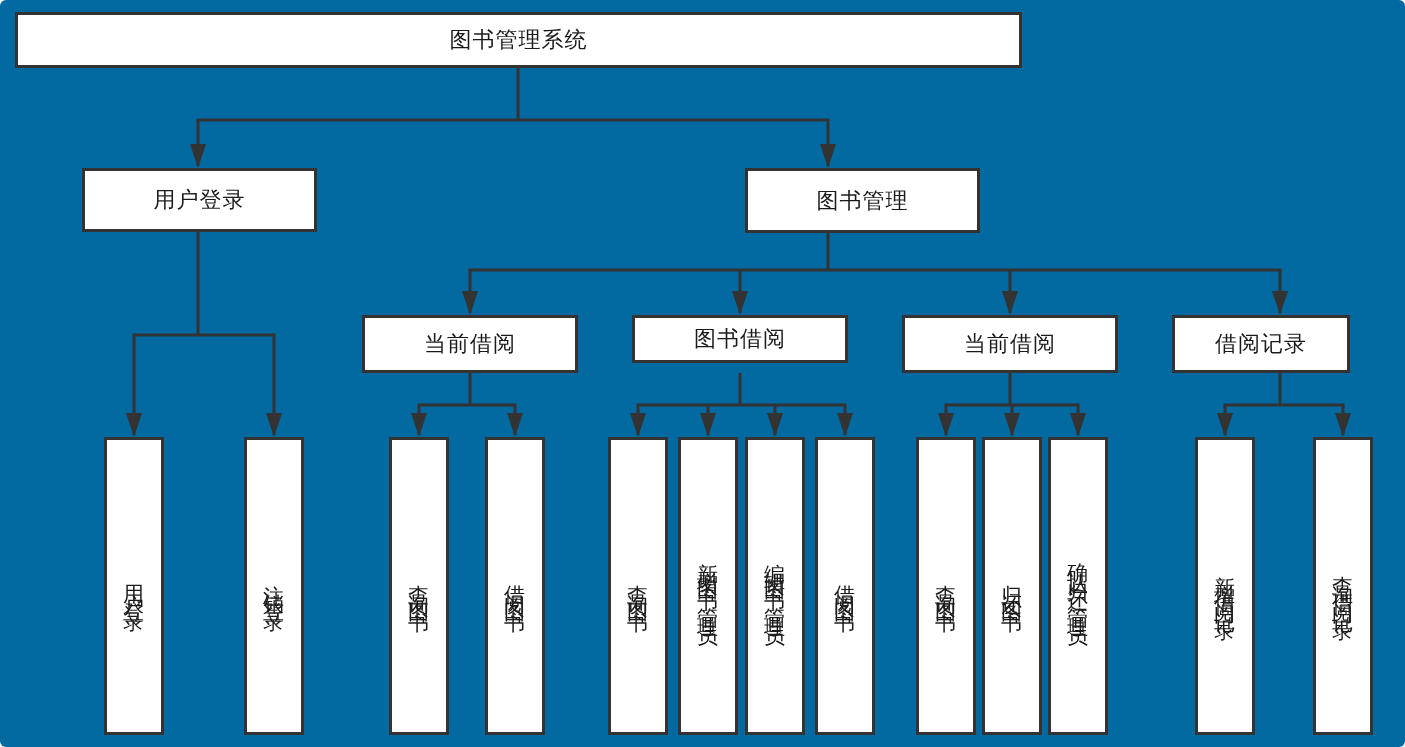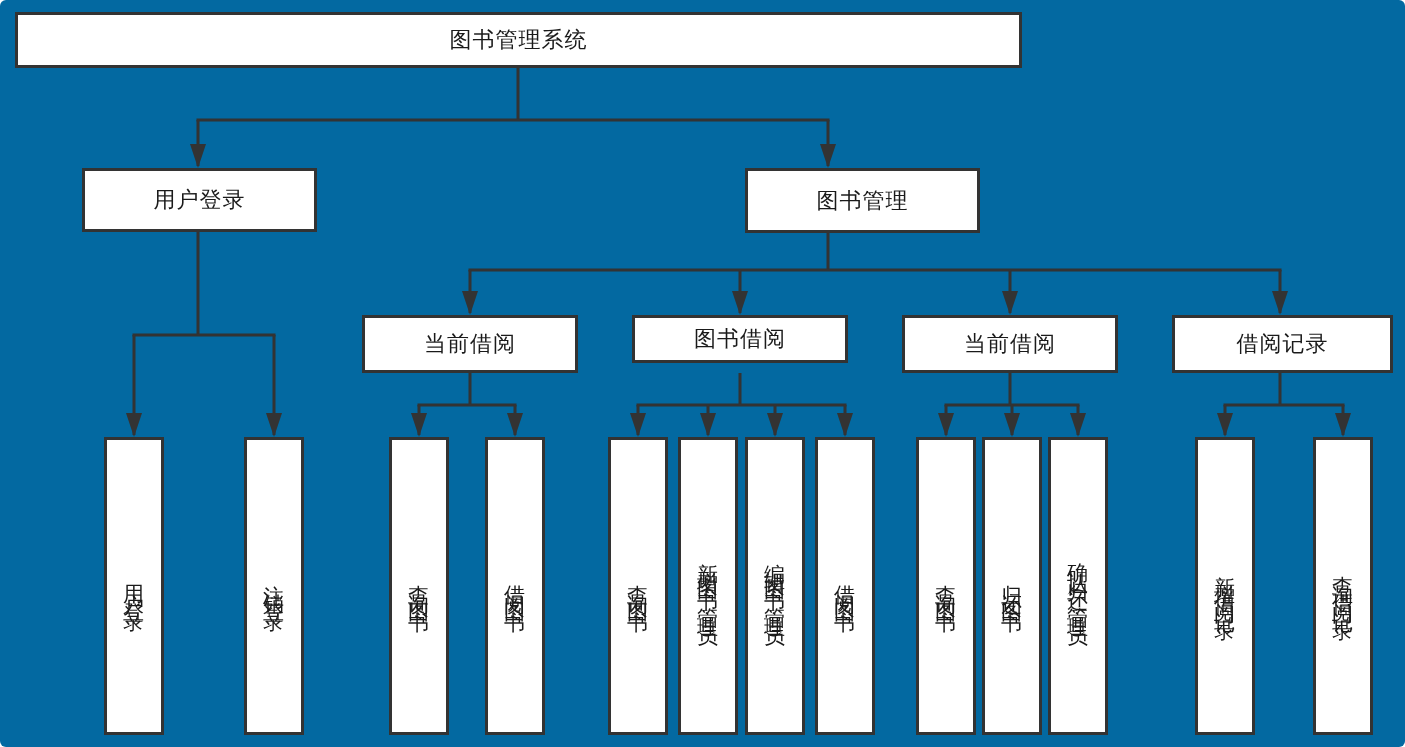--- a/index.html
+++ b/index.html
@@ -139,21 +139,21 @@
 
   <div class="box" style="left:362px; top:315px; width:216px; height:58px;">
     <span>当前借阅</span>
   </div>
   <div class="box" style="left:632px; top:315px; width:216px; height:48px;">
     <span>图书借阅</span>
   </div>
   <div class="box" style="left:902px; top:315px; width:216px; height:58px;">
     <span>当前借阅</span>
   </div>
-  <div class="box" style="left:1172px; top:315px; width:221px; height:58px;">
+  <div class="box" style="left:1172px; top:315px; width:178px; height:58px;">
     <span>借阅记录</span>
   </div>
 
   <div class="vbox" style="left:104px;">
     <span>用户登录</span>
   </div>
   <div class="vbox" style="left:244px;">
     <span>注销登录</span>
   </div>
 

